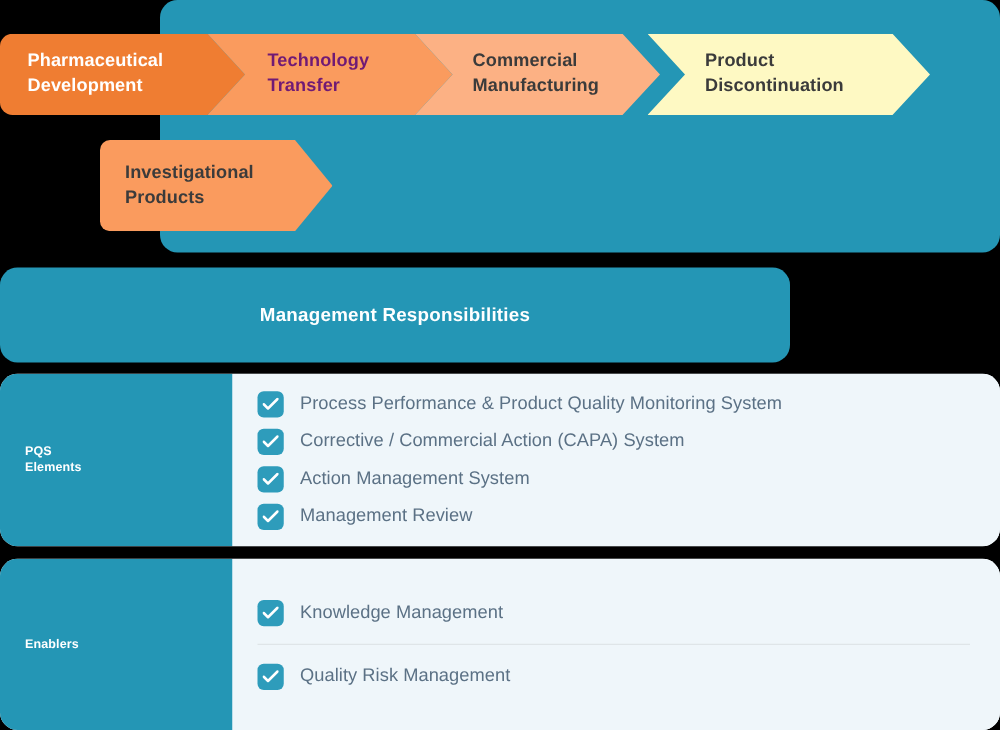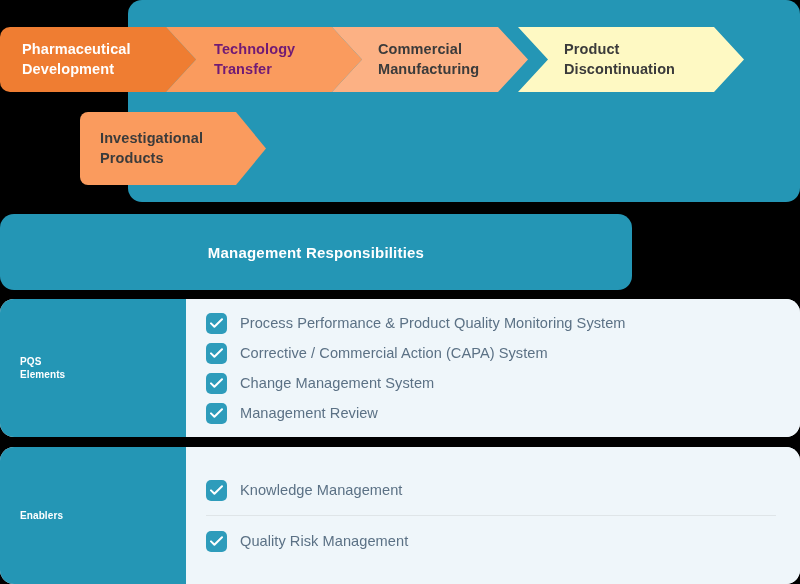--- a/index.html
+++ b/index.html
@@ -286,21 +286,21 @@
         </span>
         <span class="check-text">Corrective / Commercial Action (CAPA) System</span>
       </div>
 
       <div class="check-row">
         <span class="checkbox">
           <svg width="13" height="11" viewBox="0 0 13 11" aria-hidden="true">
             <path d="M1 5.4 L4.4 8.8 L12 1.2" fill="none" stroke="#ffffff" stroke-width="2" stroke-linecap="round" stroke-linejoin="round"></path>
           </svg>
         </span>
-        <span class="check-text">Change Management System</span>
+        <span class="check-text">Action Management System</span>
       </div>
 
       <div class="check-row">
         <span class="checkbox">
           <svg width="13" height="11" viewBox="0 0 13 11" aria-hidden="true">
             <path d="M1 5.4 L4.4 8.8 L12 1.2" fill="none" stroke="#ffffff" stroke-width="2" stroke-linecap="round" stroke-linejoin="round"></path>
           </svg>
         </span>
         <span class="check-text">Management Review</span>
       </div>

